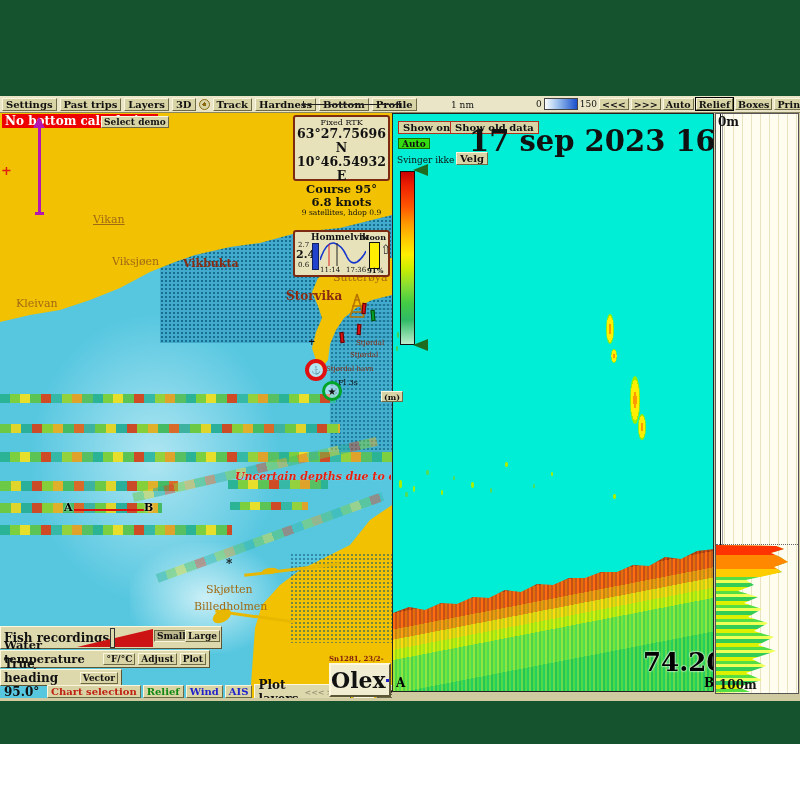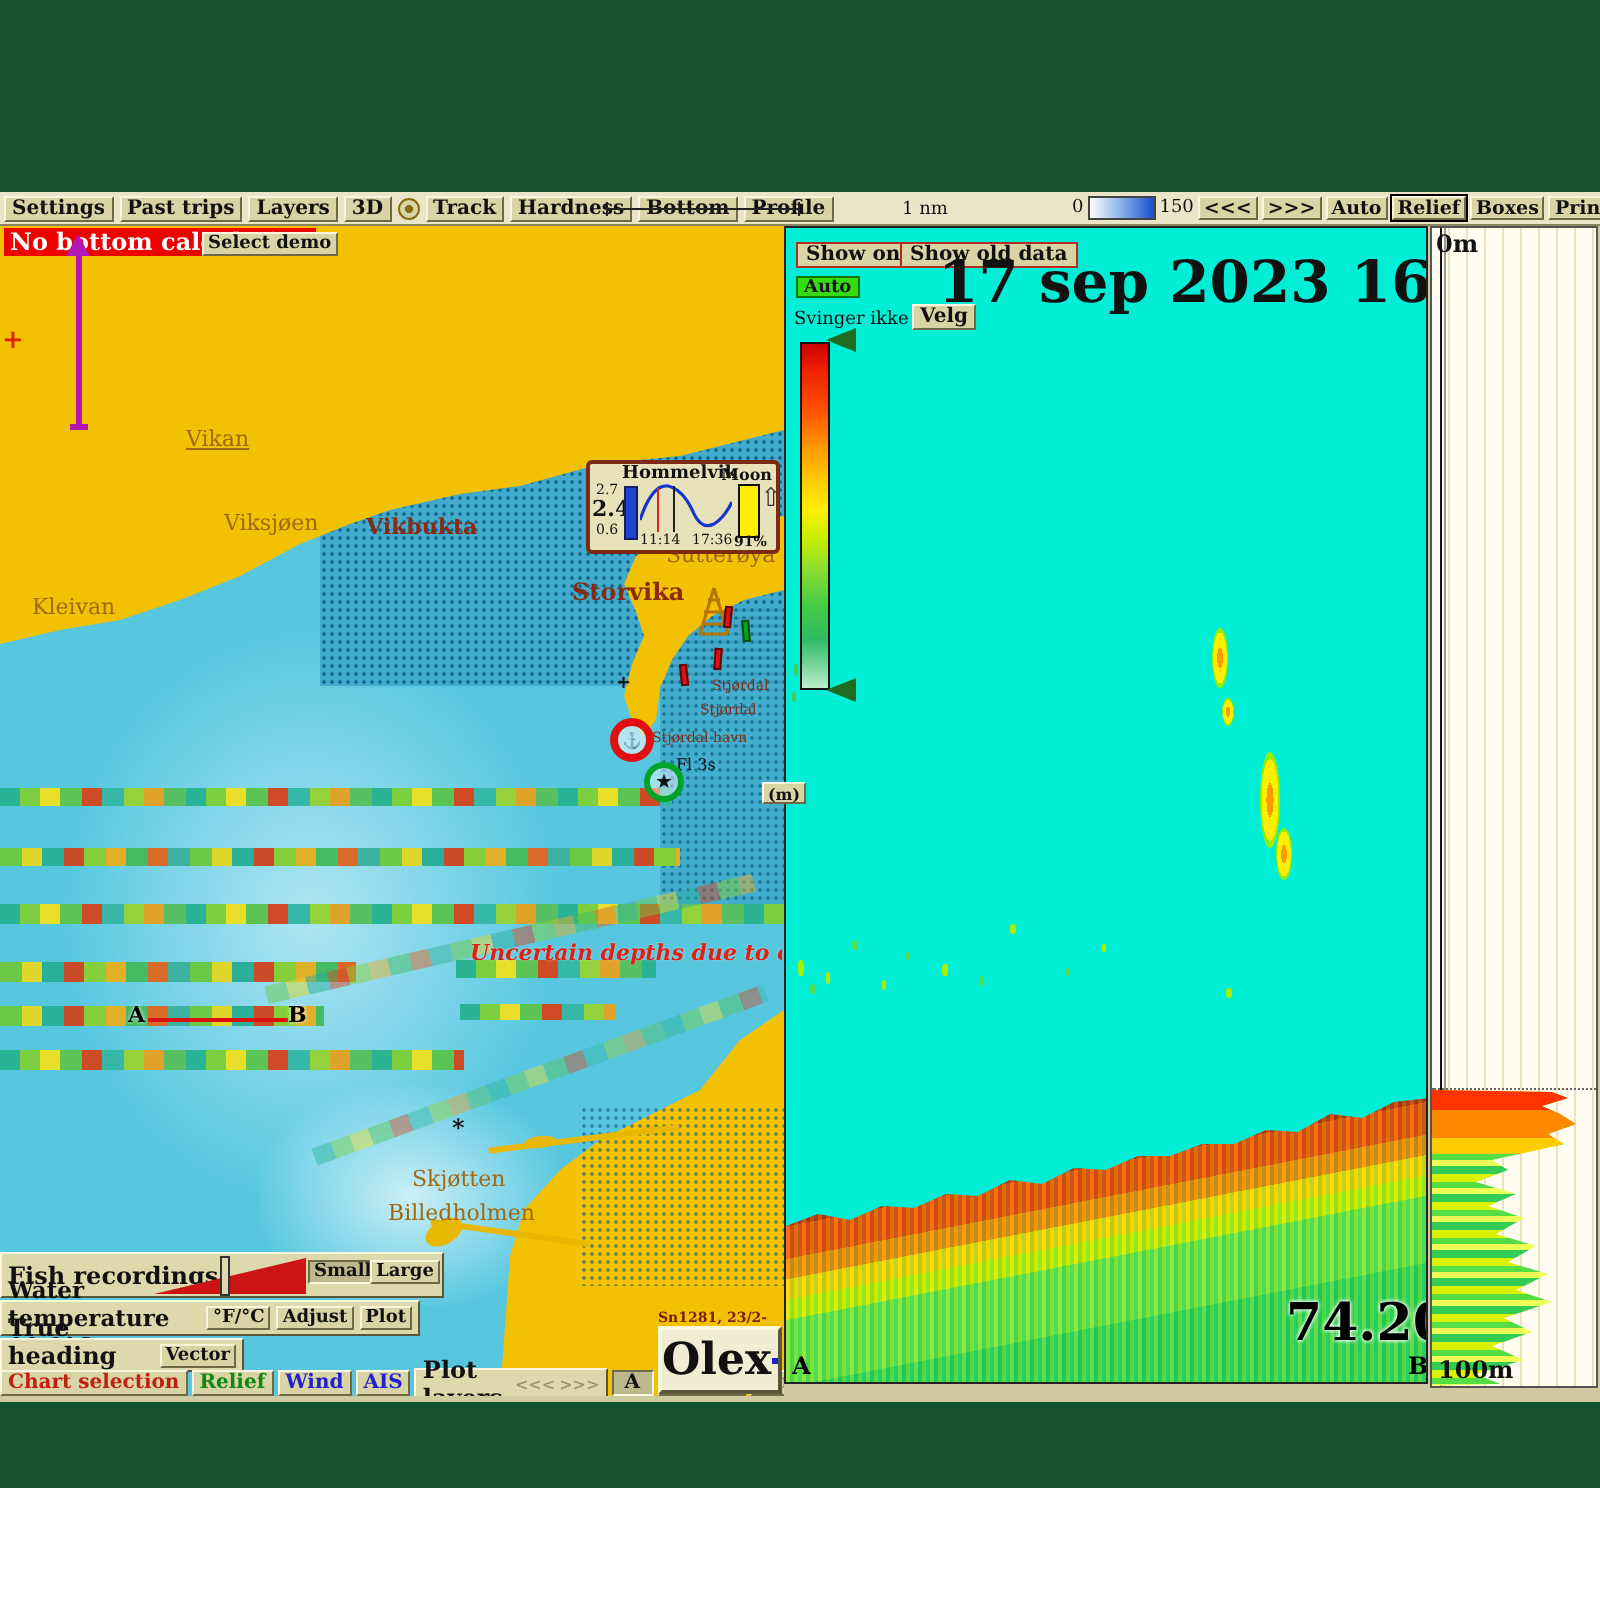--- a/index.html
+++ b/index.html
@@ -173,20 +173,28 @@
       </div>
       <div class="ring" style="left:322px;top:268px;width:20px;height:20px;border:3px solid #00a428;background:rgba(255,255,255,0.45);">
         <span style="font-size:10px;color:#111;">★</span>
       </div>
 
       <div class="alert" style="left:2px;top:1px;">No bottom calculation</div>
       <span class="b sm" style="position:absolute;left:101px;top:3px;">Select demo</span>
       <div class="n-arrow" style="left:38px;top:14px;height:85px;"></div>
       <span class="abs" style="left:1px;top:50px;font:bold 13px 'DejaVu Serif',serif;color:#e02010;">+</span>
 
+      <div class="infobox" style="top:2px;height:66px;padding-top:1px;">
+        <div style="font-size:8px;line-height:9px;">Fixed RTK</div>
+        <div style="font-weight:bold;font-size:12.5px;line-height:14px;">63°27.75696 N</div>
+        <div style="font-weight:bold;font-size:12.5px;line-height:14px;">10°46.54932 E</div>
+        <div style="font-weight:bold;font-size:11.5px;line-height:13px;">Course 95°</div>
+        <div style="font-weight:bold;font-size:11.5px;line-height:13px;">6.8 knots</div>
+        <div style="font-size:7.5px;line-height:8px;">9 satellites, hdop 0.9</div>
+      </div>
 
 
       <div class="infobox" style="top:117px;height:47px;">
         <span class="abs" style="left:16px;top:0;font:bold 9px 'DejaVu Serif',serif;">Hommelvik</span>
         <span class="abs" style="right:2px;top:0;font:bold 8px 'DejaVu Serif',serif;">Moon</span>
         <span class="abs" style="left:3px;top:9px;font-size:7px;">2.7</span>
         <span class="abs" style="left:1px;top:16px;font:bold 11px 'DejaVu Serif',serif;">2.4</span>
         <span class="abs" style="left:3px;top:29px;font-size:7px;">0.6</span>
         <div class="abs" style="left:17px;top:11px;width:5px;height:25px;background:#2244cc;border:1px solid #102060;"></div>
         <svg class="abs" style="left:25px;top:8px;" width="46" height="28">
@@ -213,21 +221,21 @@
       <div class="panel" style="left:0;top:537px;width:210px;height:18px;font-size:11.5px;">
         <span>Water temperature 10.9°C</span>
         <span class="b sm">°F/°C</span>
         <span class="b sm">Adjust</span>
         <span class="b sm">Plot</span>
       </div>
       <div class="panel" style="left:0;top:556px;width:122px;height:17px;">
         <span>True heading 95.0°</span>
         <span class="b sm">Vector</span>
       </div>
-      <div class="abs" style="left:0;top:571px;height:15px;display:flex;gap:2px;align-items:center;">
+      <div class="abs" style="left:0;top:571px;height:15px;display:flex;gap:2px;align-items:center;padding-left:47px;">
         <span class="b" style="color:#c02010;">Chart selection</span>
         <span class="b" style="color:#118811;">Relief</span>
         <span class="b" style="color:#2222cc;">Wind</span>
         <span class="b" style="color:#2222cc;">AIS</span>
         <span class="panel" style="position:static;height:15px;gap:2px;">
           <span>Plot layers</span>
           <span class="grayed" style="font-size:8px;">&lt;&lt;&lt;</span>
           <span class="grayed" style="font-size:8px;">&gt;&gt;&gt;</span>
         </span>
         <span class="b pressed" style="width:25px;">A</span>

